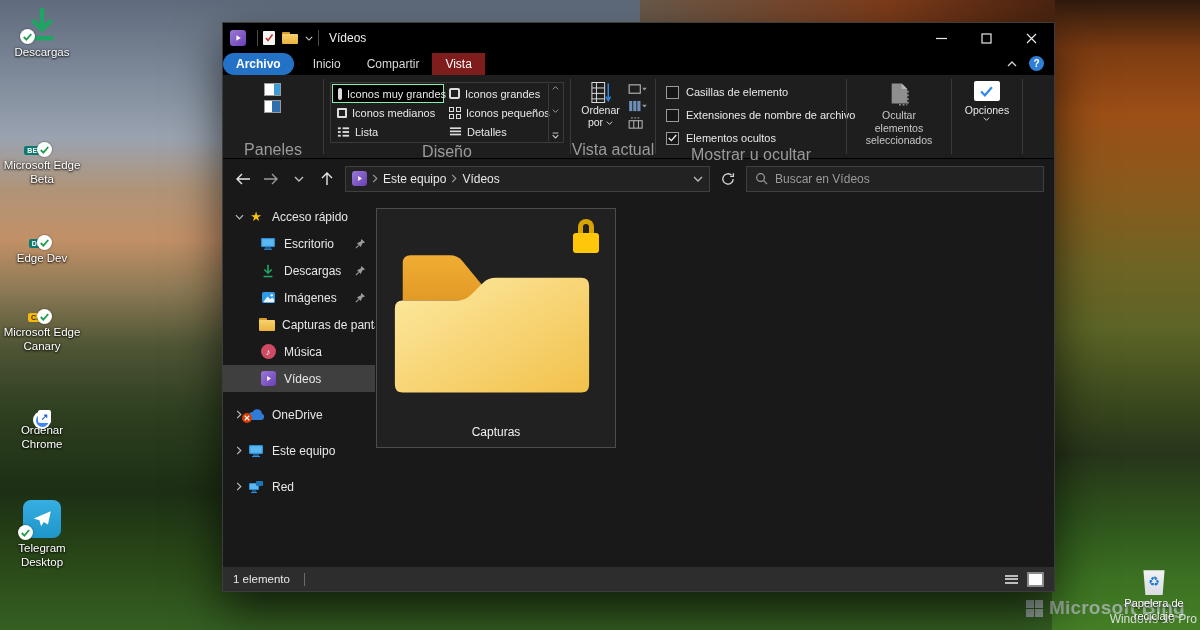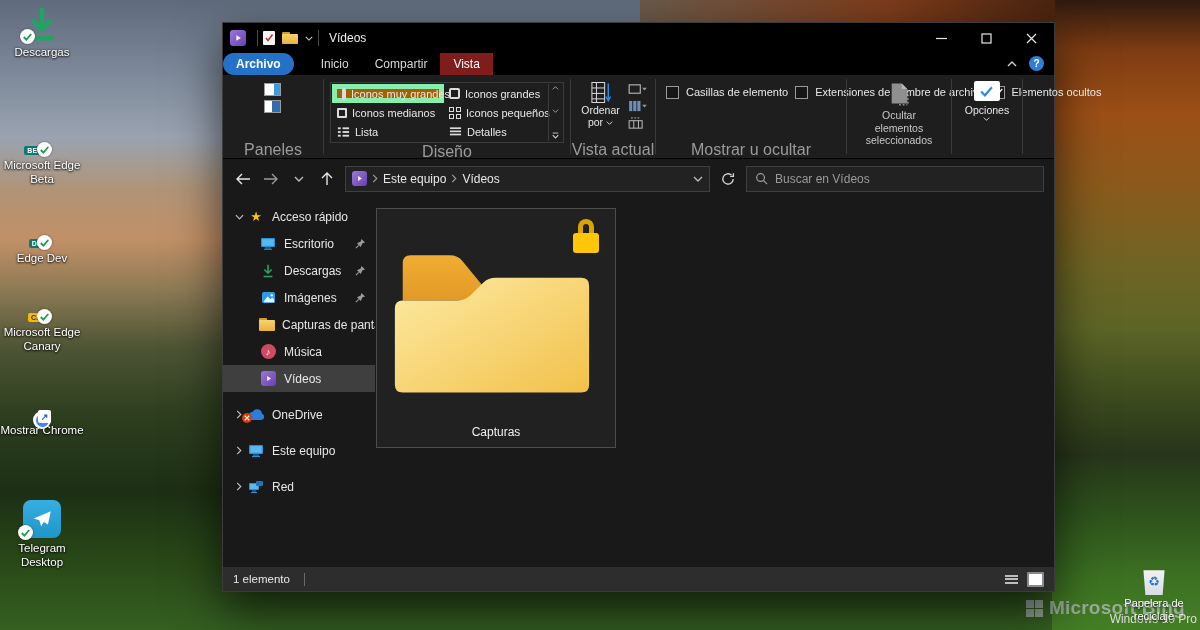--- a/index.html
+++ b/index.html
@@ -61,21 +61,21 @@
   .qat-page { width:12px; height:14px; background:#f4f4f4; border-radius:1px; position:relative; }
   .qat-folder { width:16px; height:12px; position:relative; }
   .qat-folder .b { position:absolute; left:0; top:0; width:8px; height:4px; background:#d89c26; border-radius:1px 1px 0 0; }
   .qat-folder .f { position:absolute; left:0; top:2px; width:16px; height:10px; background:linear-gradient(180deg,#f7d270,#eab23b); border-radius:1px; }
   .title-txt { font-size:12px; color:#f0f0f0; margin-left:5px; }
   .wctrl { position:absolute; right:0; top:0; height:30px; display:flex; }
   .wctrl .wbtn { width:45px; height:30px; display:flex; align-items:center; justify-content:center; }
 
   .tabrow { position:absolute; left:0; top:30px; width:100%; height:22px; background:#000; display:flex; align-items:flex-end; }
   .tab { height:22px; padding:0 13px; font-size:12px; display:flex; align-items:center; color:#d8d8d8; }
-  .tab.file { background:#2472c8; color:#fff; font-weight:bold; margin-right:14px;border-radius:11px; }
+  .tab.file { background:#2472c8; color:#fff; font-weight:bold; margin-right:6px;border-radius:11px; }
   .tab.sel { background:#7f1d1d; color:#fff; }
   .tabrow-right { position:absolute; right:10px; top:33px; display:flex; align-items:center; gap:12px; }
   .helpc { width:15px; height:15px; border-radius:50%; background:#2f7fd6; color:#fff; font-size:10px; font-weight:bold;
     display:flex; align-items:center; justify-content:center; }
 
   .ribbon { position:absolute; left:0; top:52px; width:100%; height:84px; background:#1e1e1e;
     border-bottom:1px solid #000; display:flex; }
   .rgroup { display:flex; flex-direction:column; }
   .rgroup .rc { flex:1; display:flex; align-items:flex-start; padding-top:4px; }
   .rgroup .rlabel { height:17px; text-align:center; font-size:16px; color:#9b9b9b; }
@@ -87,29 +87,29 @@
   .navpane-ic { width:26px; height:20px; border:1px solid #9a9a9a; background:#fff; position:relative; margin-bottom:3px; }
   .navpane-ic::before { content:""; position:absolute; left:0; top:0; width:10px; height:100%; background:#3f9bd8; }
   .smallcol { display:flex; flex-direction:column; gap:4px; margin:4px 4px 0 2px; }
   .mini-panel { width:17px; height:13px; border:1px solid #9a9a9a; background:#fff; position:relative; }
   .mini-panel.right::after { content:""; position:absolute; right:0; top:0; width:6px; height:100%; background:#3f9bd8; }
   .mini-panel.rightwide::after { content:""; position:absolute; right:0; top:0; width:8px; height:100%; background:#2f6fb0; }
 
   .gallery { display:flex; margin:3px 4px 0 6px; border:1px solid #3a3a3a; padding:1px; }
   .ggrid { display:grid; grid-template-columns:112px 104px; grid-auto-rows:19px; }
   .gitem { display:flex; align-items:center; gap:5px; padding:0 5px; font-size:11px; color:#e8e8e8; white-space:nowrap; }
-  .gitem.sel { background:#a16207; border:5px solid #86efac; }
+  .gitem.sel { background:#000000; border:1px solid #86efac; }
   .garrows { width:14px; display:flex; flex-direction:column; align-items:center; justify-content:space-between; padding:2px 0; border-left:1px solid #3a3a3a; }
   .gi-xl { width:12px; height:12px; border:2px solid #dcdcdc; border-radius:2px; }
   .gi-lg { width:11px; height:11px; border:2px solid #dcdcdc; border-radius:2px; }
   .gi-md { width:10px; height:10px; border:2px solid #dcdcdc; border-radius:1px; }
   .gi-sm { width:12px; height:12px; display:grid; grid-template-columns:5px 5px; grid-template-rows:5px 5px; gap:2px; }
   .gi-sm span { border:1.5px solid #dcdcdc; }
 
-  .cbcol { display:flex; flex-direction:row; gap:7px; padding:5px 8px 0 10px;justify-content:flex-end; }
+  .cbcol { display:flex; flex-direction:column; gap:7px; padding:5px 8px 0 10px;justify-content:flex-end; }
   .cbrow { display:flex; align-items:center; gap:7px; font-size:11px; color:#e8e8e8; height:16px; white-space:nowrap; }
   .cbox { width:13px; height:13px; border:1px solid #9a9a9a; background:#161616; display:flex; align-items:center; justify-content:center; }
 
   .ocultar-btn { display:flex; flex-direction:column; align-items:center; font-size:10.5px; line-height:1.2;
     color:#c8c8c8; padding:2px 10px; text-align:center; }
   .opciones-btn { display:flex; flex-direction:column; align-items:center; font-size:10.5px; color:#e8e8e8; padding:2px 10px; }
   .opc-ic { width:26px; height:20px; background:#fff; border-radius:2px; display:flex; align-items:center; justify-content:center; margin-bottom:3px; }
 
   .addrrow { position:absolute; left:0; top:137px; width:100%; height:37px; background:#191919;
     display:flex; align-items:center; padding:0 10px; gap:8px; }
@@ -221,21 +221,21 @@
         </span>
     </div>
     <div class="lbl">Microsoft Edge Canary</div>
   </div>
 
   <div class="dicon" style="top:420px">
     <div class="art">
       <span class="chrome-icon"><span class="ring"></span><span class="dot"></span></span>
       <span class="shortcut-badge">↗</span>
     </div>
-    <div class="lbl">Mostrar Chrome</div>
+    <div class="lbl">Ordenar Chrome</div>
   </div>
 
   <div class="dicon" style="top:500px">
     <div class="art">
       <span class="telegram-icon">
           <svg width="22" height="22" viewBox="0 0 20 20">
             <path d="M18 3 L2.5 9.6 L7.6 11.2 L9.2 16.5 L11.6 12.8 L15.4 15 Z" fill="#fff"></path>
           </svg>
         </span>
       <span class="badge">

